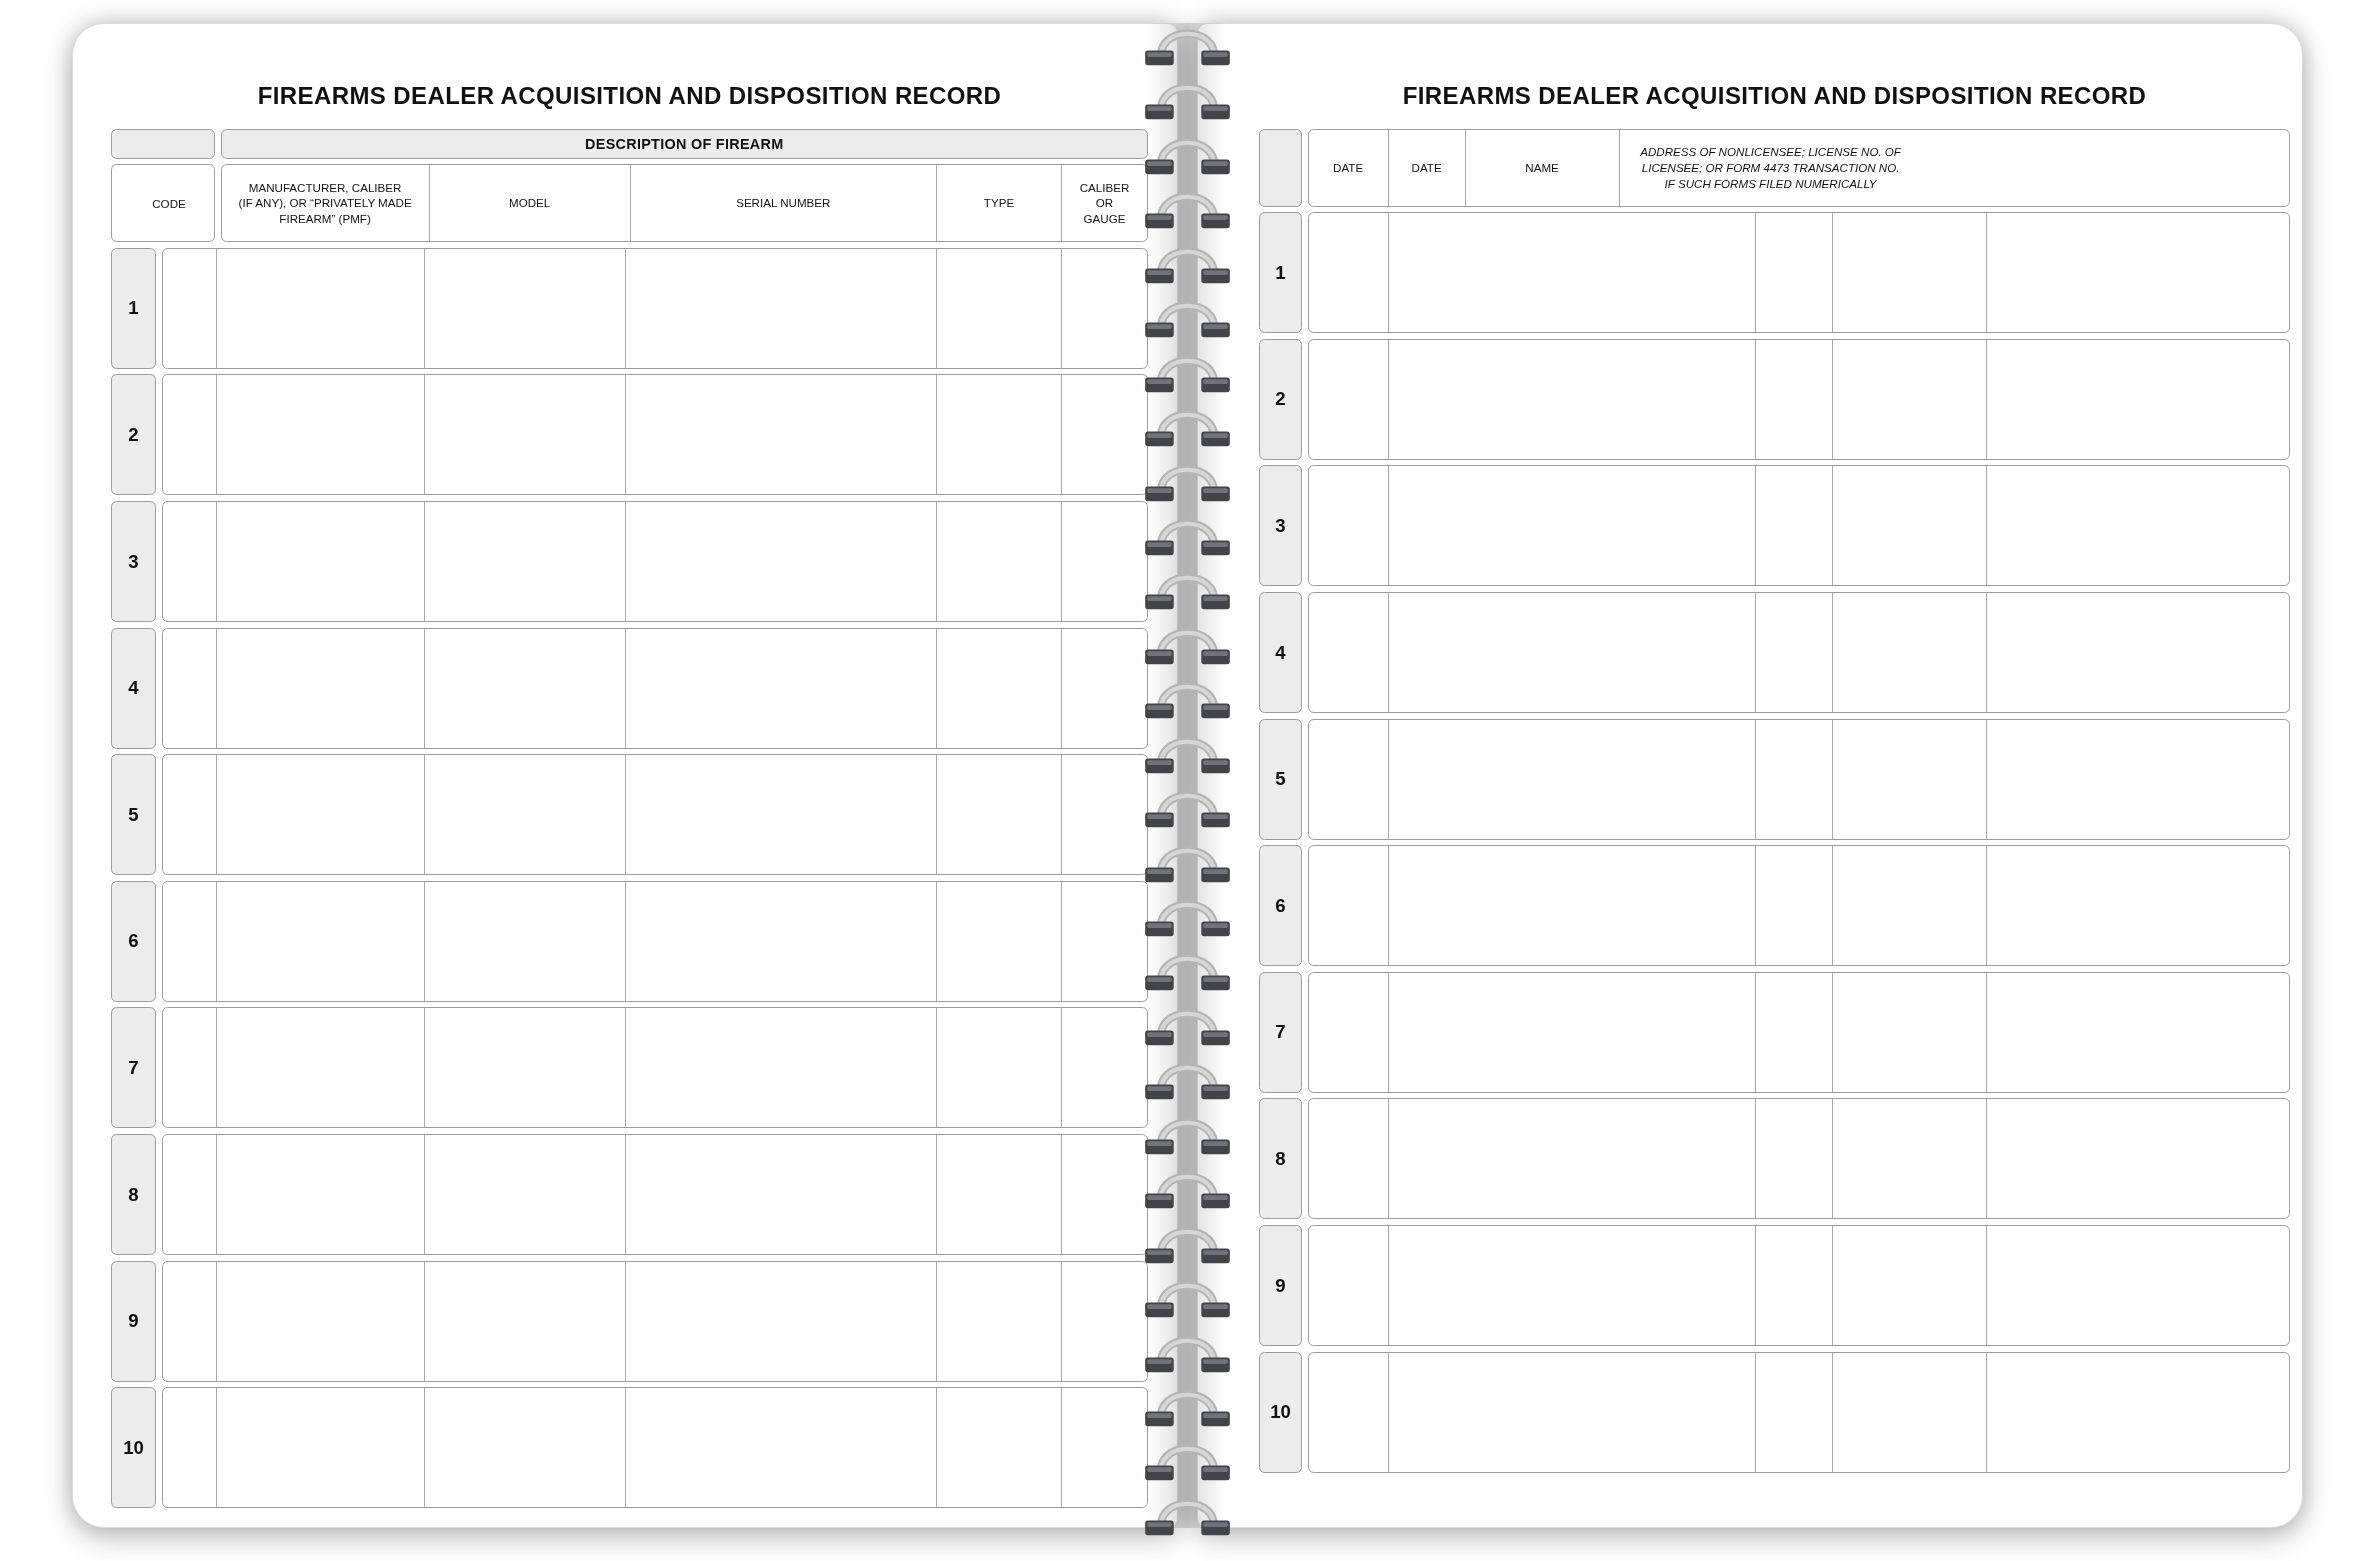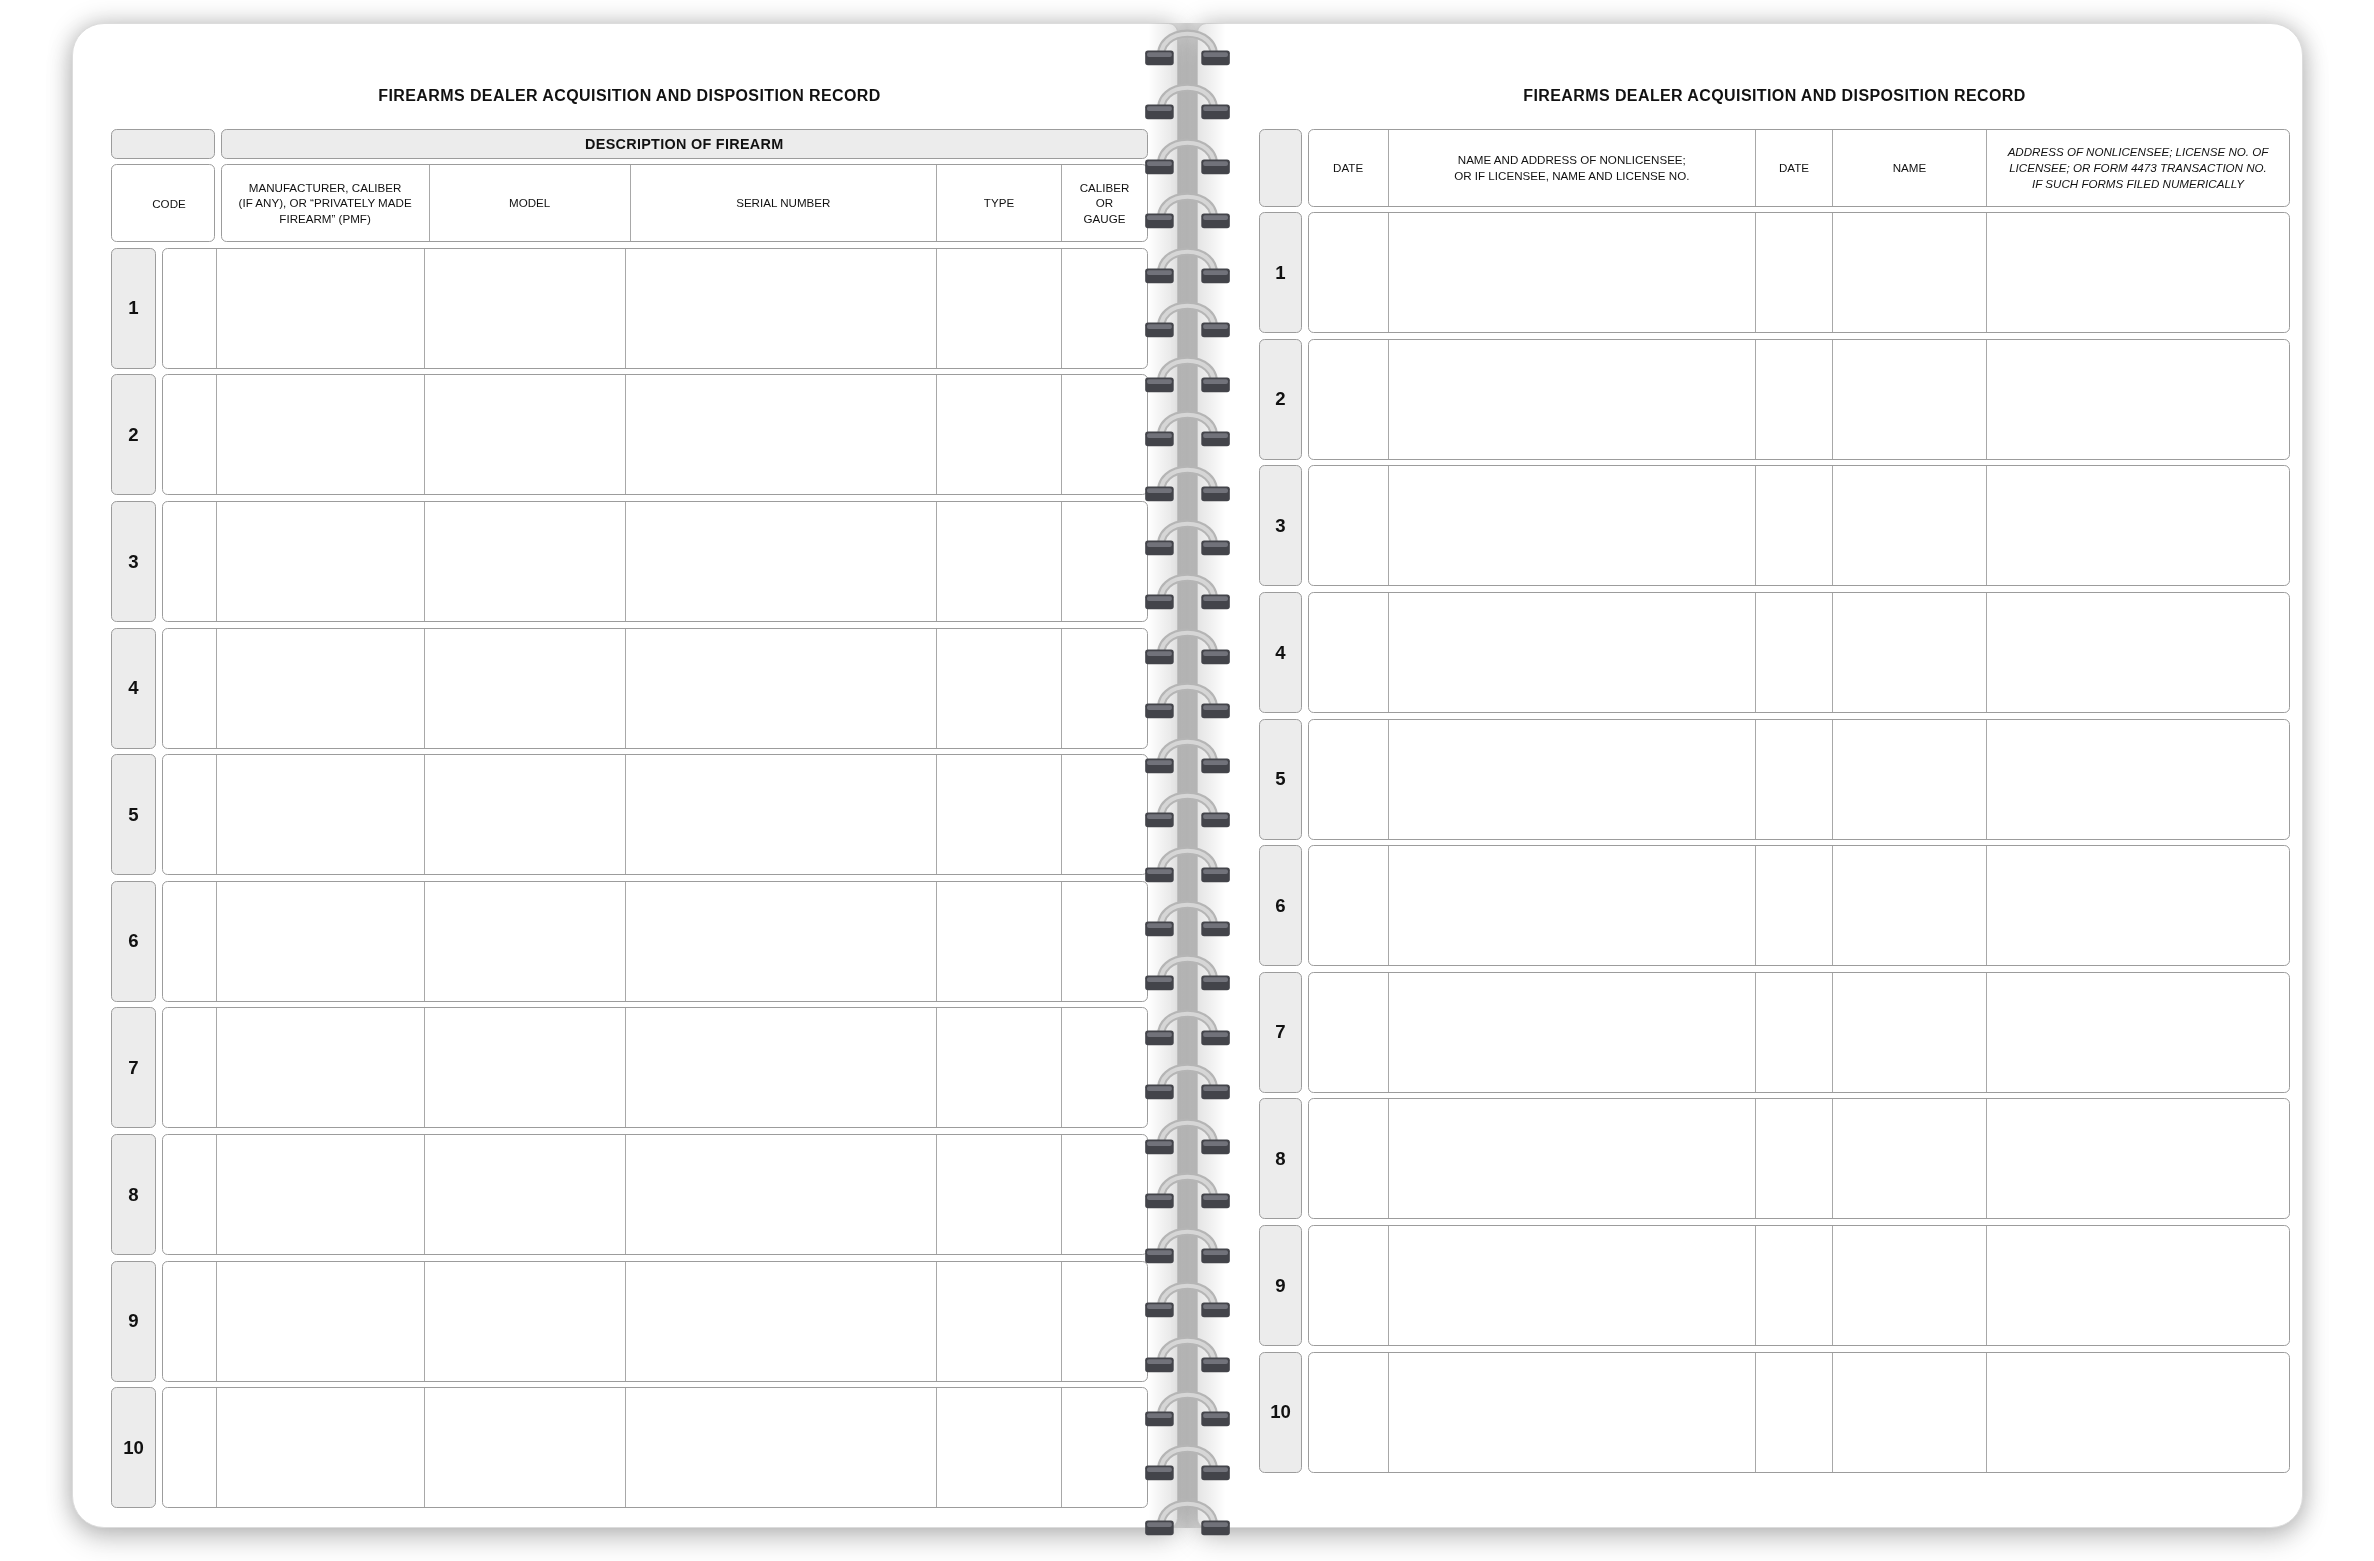--- a/index.html
+++ b/index.html
@@ -13,21 +13,21 @@
     border:0.9px solid #dcdcdc; z-index:1;
     box-shadow:0 0 24px rgba(0,0,0,0.25), 0 13px 28px rgba(0,0,0,0.15);
   }
   .page.left  { left:72px;  border-radius:32px 9.3px 9.3px 32px; }
   .page.right { right:72px; border-radius:9.3px 32px 32px 9.3px; }
   .content { height:100%; }
   .page.left  .content { padding:0 29px 0 38px; }
   .page.right .content { padding:0 12px 0 61px; }
 
   .title { margin:56px 0 16.7px; line-height:32px; text-align:center;
-           font-size:16px; font-weight:bold; letter-spacing:0.4px; }
+           font-size:24px; font-weight:bold; letter-spacing:0.4px; }
 
   .table { display:flex; flex-direction:column; gap:5.6px; }
   .rows-mount { display:flex; flex-direction:column; gap:5.6px; }
   .trow { display:flex; gap:5.6px; }
   .group-row  { height:30px; }
   .header-row { height:78px; }
   .body-row   { height:121px; }
 
   .numcell {
     width:45px; flex:none; background:#ececec; border:1.9px solid #9c9c9c; border-radius:5.6px;
@@ -250,22 +250,20 @@
   <div class="page right">
     <div class="content">
       <div class="title">FIREARMS DEALER ACQUISITION AND DISPOSITION RECORD</div>
 
       <div class="table">
 
         <div class="trow header-row">
           <div class="numcell w46 blank"></div>
           <div class="cellsbox">
             <div class="rw-date1">DATE</div>
-            <div class="rw-nameaddr">NAME AND ADDRESS OF NONLICENSEE;
-OR IF LICENSEE, NAME AND LICENSE NO.</div>
             <div class="rw-date2">DATE</div>
             <div class="rw-name">NAME</div>
             <div class="rw-addr">ADDRESS OF NONLICENSEE; LICENSE NO. OF
 LICENSEE;  OR FORM 4473 TRANSACTION NO.
 IF SUCH FORMS FILED NUMERICALLY</div>
           </div>
         </div>
 
         <div class="rows-mount" id="right-rows">
   <div class="trow body-row">

